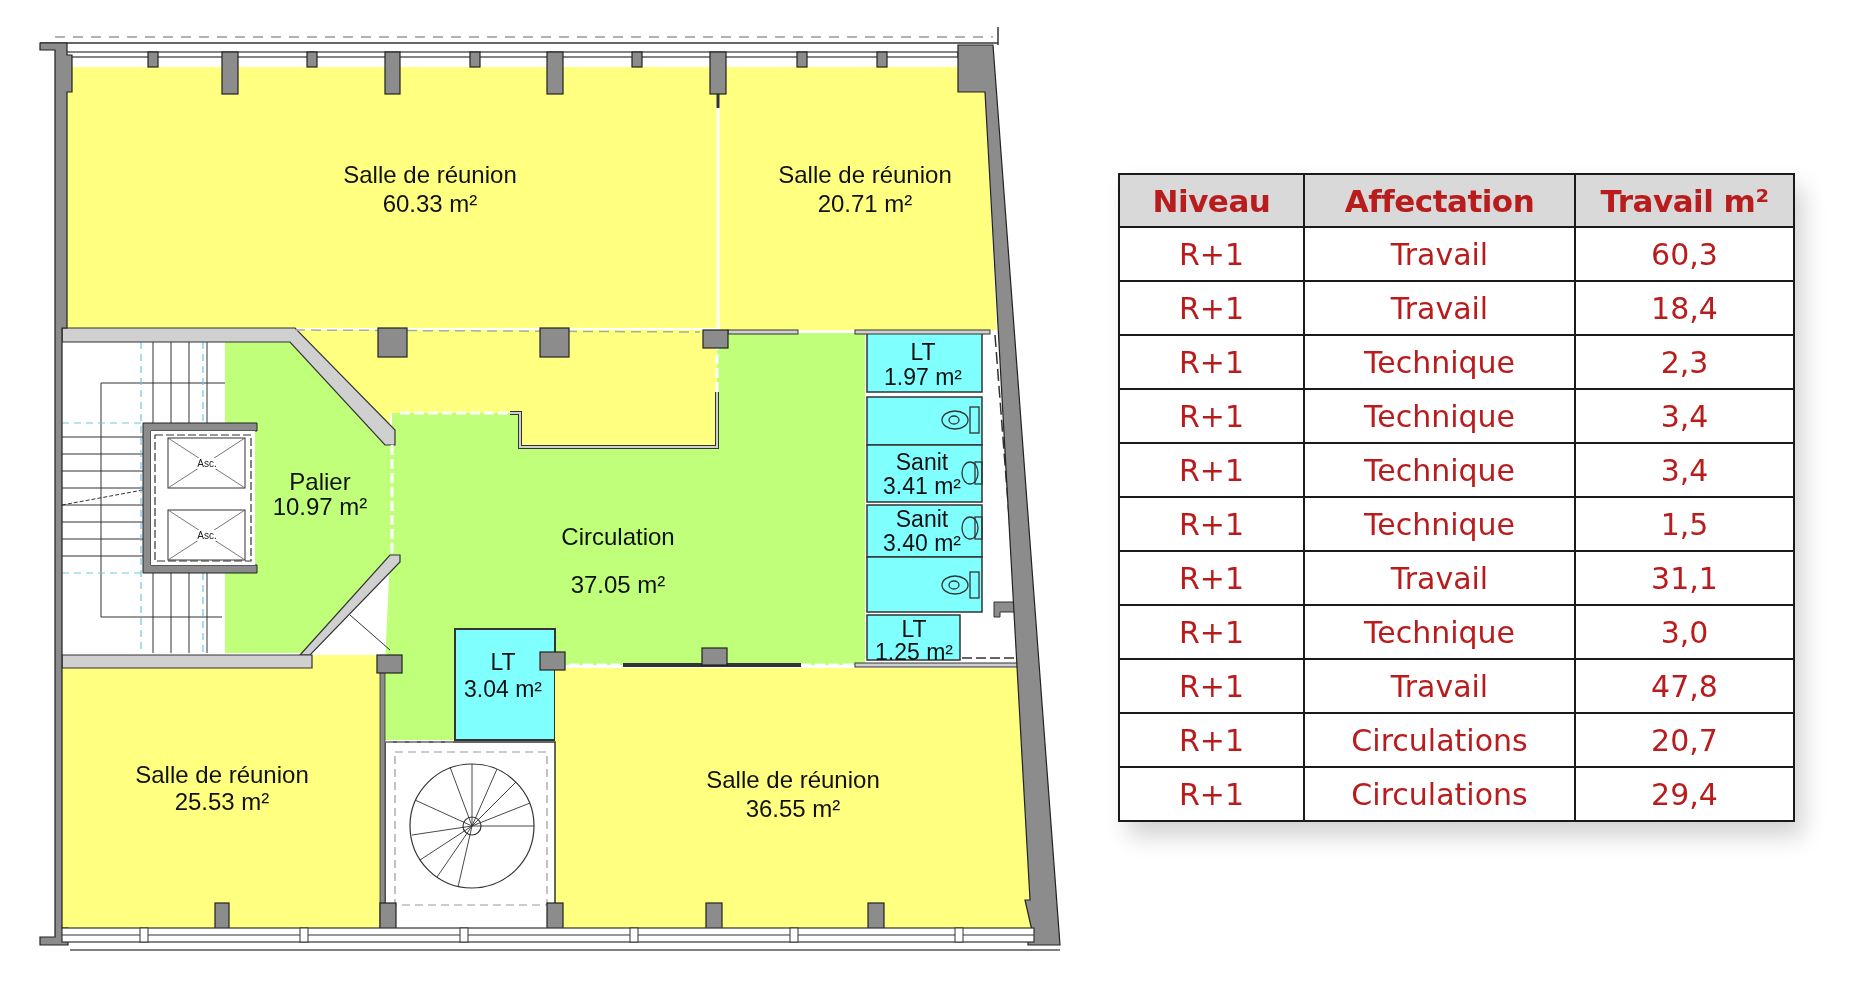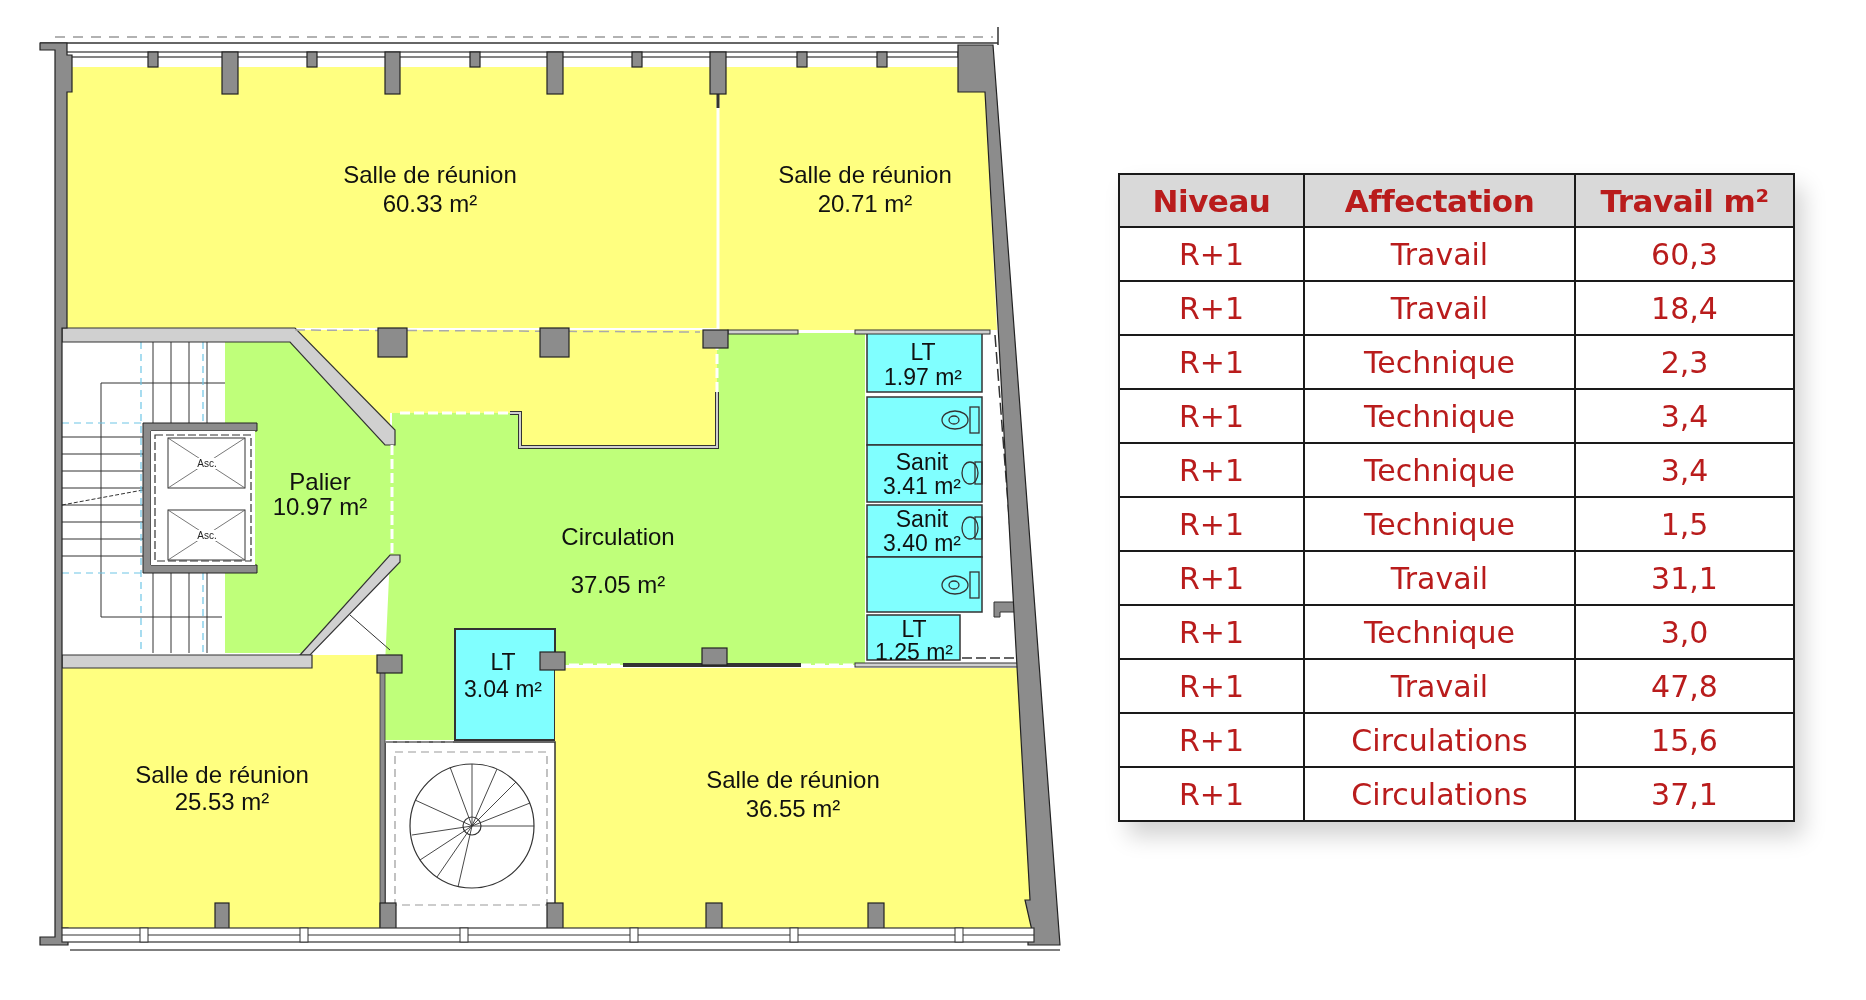--- a/index.html
+++ b/index.html
@@ -328,22 +328,22 @@
           <td>3,0</td>
         </tr>
       <tr>
           <td>R+1</td>
           <td>Travail</td>
           <td>47,8</td>
         </tr>
       <tr>
           <td>R+1</td>
           <td>Circulations</td>
-          <td>15,6</td>
+          <td>20,7</td>
         </tr>
       <tr>
           <td>R+1</td>
           <td>Circulations</td>
-          <td>37,1</td>
+          <td>29,4</td>
         </tr>
     </tbody>
   </table>
 </div>
 
 </body></html>

